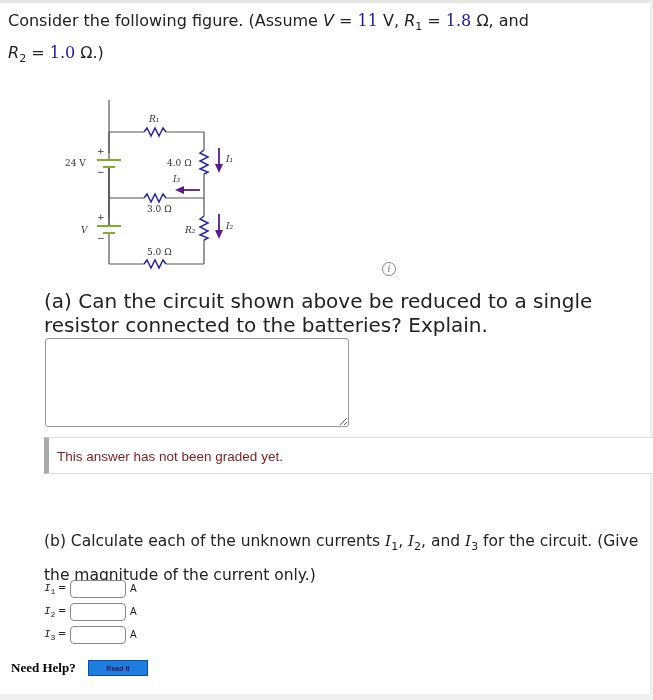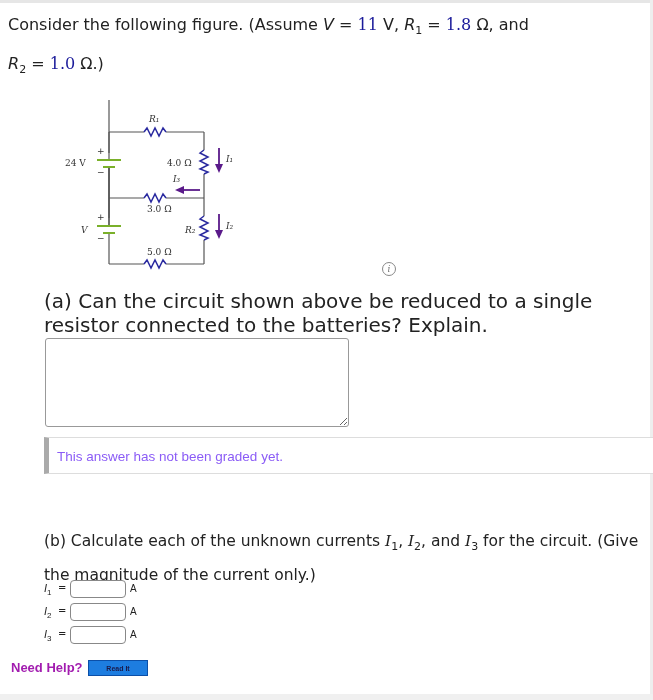--- a/index.html
+++ b/index.html
@@ -1,43 +1,43 @@
 <!DOCTYPE html>
 <html><head>
 <meta charset="utf-8">
 <style>
   html, body { margin:0; padding:0; }
   body { width:653px; height:700px; background:#fff; position:relative; overflow:hidden;
          font-family:"DejaVu Sans", sans-serif; color:#222; }
   .topline { position:absolute; left:0; top:0; width:653px; height:3px; background:#e6e6e6; }
   .bottomline { position:absolute; left:0; top:694px; width:653px; height:6px; background:#f0f0f0; }
   .rightline { position:absolute; right:0; top:0; width:3px; height:700px; background:#eeeeee; }
-  .q-intro { position:absolute; left:8px; top:8px; font-size:16px; line-height:33px; width:620px; }
+  .q-intro { position:absolute; left:8px; top:8px; font-size:16px; line-height:26px; width:620px; }
   .num { color:#1a1a9a; font-family:"DejaVu Serif", serif; }
   .var { font-style:italic; }
   sub { font-size:11px; }
   .diagram { position:absolute; left:55px; top:100px; width:200px; height:180px; }
   .info-icon { position:absolute; left:382px; top:262px; width:12px; height:12px; border:1px solid #888;
                border-radius:50%; font-size:9px; line-height:12px; text-align:center; color:#777;
                font-style:italic; font-family:"DejaVu Serif", serif; }
   .part-a { position:absolute; left:44px; top:289px; font-size:20px; line-height:24px; width:560px; }
   .answer-a { position:absolute; left:45px; top:338px; width:298px; height:83px; border:1px solid #999;
               border-radius:3px; background:#fff; }
   .graded { position:absolute; left:44px; top:437px; width:609px; height:37px; border-top:1px solid #ddd;
             border-bottom:1px solid #ddd; border-left:5px solid #aaa; box-sizing:border-box; background:#fff; }
-  .graded span { position:absolute; left:8px; top:11px; font-family:"Liberation Sans", sans-serif; font-size:13.5px; color:#8b5cf6; }
+  .graded span { position:absolute; left:8px; top:11px; font-family:"Liberation Sans", sans-serif; font-size:13.5px; color:#7f1d1d; }
   .part-b { position:absolute; left:44px; top:527px; font-size:15.5px; line-height:28px; width:600px; }
   .ans-row { position:absolute; left:44px; height:20px; font-size:11px; }
-  .ans-row .lbl { position:absolute; left:0; top:2px; width:24px; font-family:Liberation Sans, sans-serif; font-style:italic; font-size:11px; }
+  .ans-row .lbl { position:absolute; left:0; top:2px; width:24px; font-family:Liberation Mono, monospace; font-style:italic; font-size:11px; }
   .ans-row .lbl sub { font-size:8px; font-style:normal; }
   .ans-row .eq { position:absolute; left:14px; top:2px; font-size:10px; }
   .ans-row input { position:absolute; left:26px; top:0; width:54px; height:16px; border:1px solid #888; border-radius:4px; padding:0; }
   .ans-row .unit { position:absolute; left:86px; top:3px; font-family:"Liberation Sans", sans-serif; font-size:10px; }
-  .need-help { position:absolute; left:11px; top:660px; font-family:Liberation Sans, sans-serif; font-weight:bold;
-               font-size:13px; color:#a21caf; }
+  .need-help { position:absolute; left:11px; top:660px; font-family:Liberation Serif, serif; font-weight:bold;
+               font-size:13px; color:#000000; }
   .read-it { position:absolute; left:88px; top:660px; width:60px; height:16px; background:#1d7de0;
              border:1px solid #0b4fa8; font-family:"Liberation Sans", sans-serif; font-size:7px; font-weight:bold;
              color:#1a1a4a; text-align:center; line-height:16px; box-sizing:border-box; cursor:pointer; }
 </style>
 </head>
 <body>
 
 <div class="topline"></div>
 <div class="rightline"></div>
 

